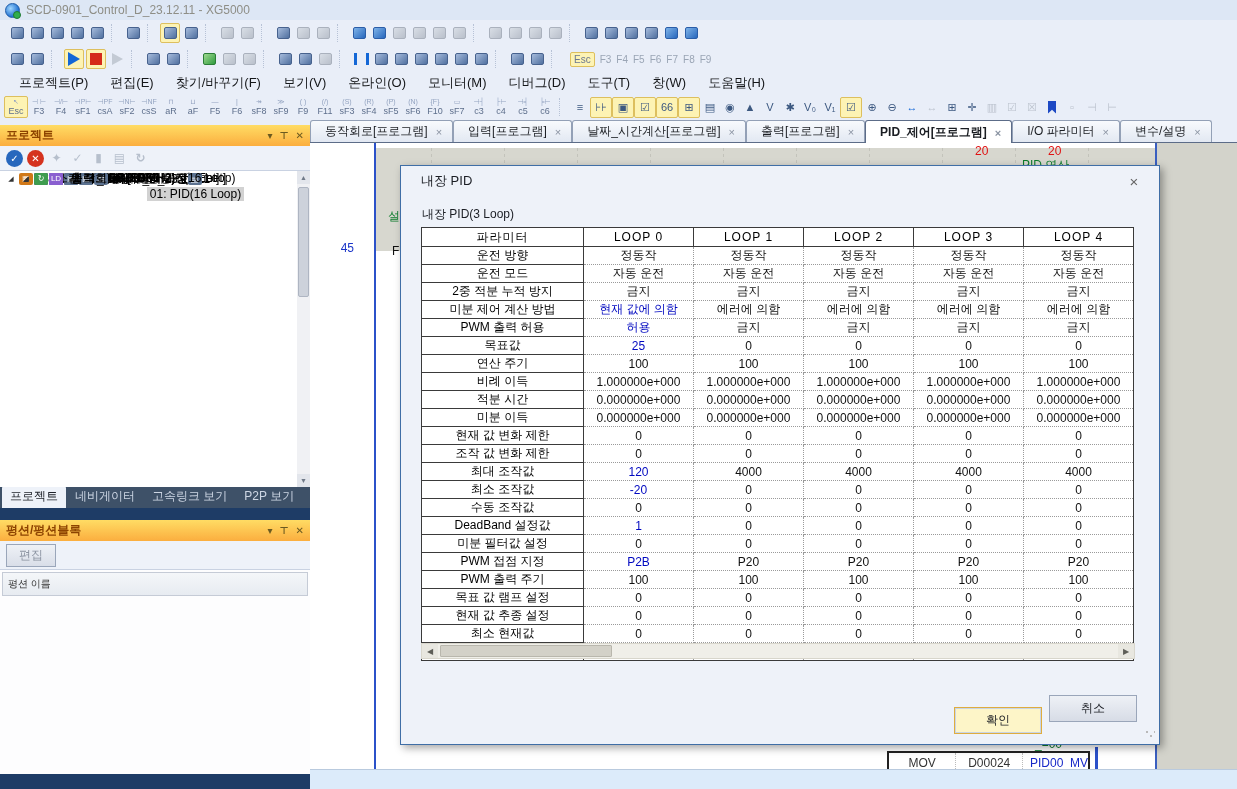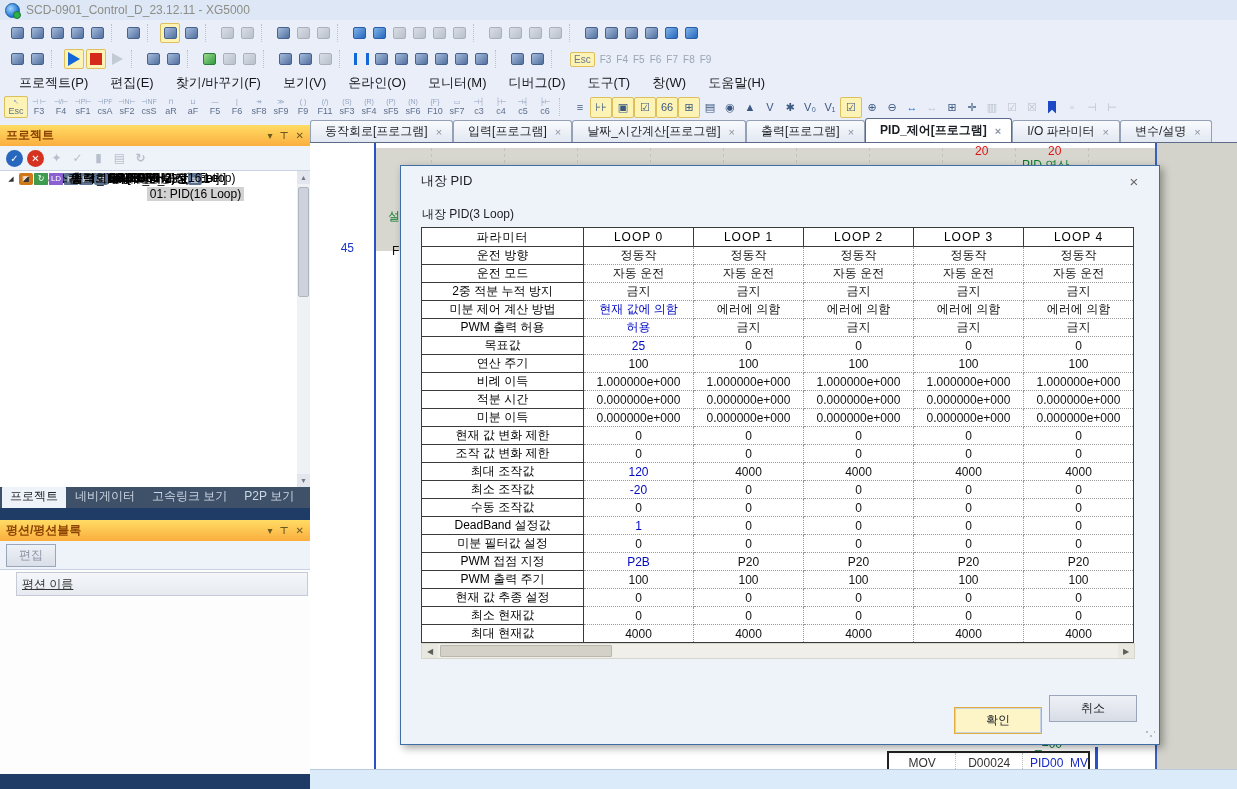--- a/index.html
+++ b/index.html
@@ -53,21 +53,21 @@
   .lcell.hl{background:#fdf3b4;border:1px solid #ddbf5e;border-radius:2px;}
   .vicon{width:20px;height:19px;display:inline-flex;align-items:center;justify-content:center;
          font-size:11px;color:#3c5880;border-radius:2px;flex:0 0 auto;}
   .vicon.hl{background:#fdf3b4;border:1px solid #ddbf5e;}
   .vicon.dis{color:#bcc3ce;}
   .vicon.blue{color:#1467d6;}
   .vicon .bm{width:8px;height:13px;background:#1d49c4;
          clip-path:polygon(0 0,100% 0,100% 100%,50% 72%,0 100%);}
   
   #tabstrip{position:absolute;left:303px;top:120px;right:0;height:23px;display:flex;
-            align-items:flex-end;padding-left:7px;box-sizing:border-box;
+            padding-left:7px;box-sizing:border-box;
             border-bottom:1px solid #5c6c88;}
   .dtab{height:21px;display:flex;align-items:center;gap:8px;padding:0 10px 0 14px;
         background:linear-gradient(#f8fafd,#e2e8f2);border:1px solid #93a0b6;border-bottom:none;
         border-radius:3px 3px 0 0;font-size:12px;color:#1a1d22;white-space:nowrap;flex:0 0 auto;}
   .dtab.active{background:#ffffff;font-weight:bold;height:23px;border-color:#5c6c88;}
   .dtab .x{color:#8a93a2;font-size:11px;}
   
   #leftcol{position:absolute;left:0;top:125px;width:310px;bottom:0;background:#1e3c66;}
   .phead{height:21px;background:linear-gradient(#ffdc64,#fbae3f);display:flex;align-items:center;
          padding:0 6px;font-size:12px;font-weight:bold;color:#8d4300;}
@@ -98,23 +98,23 @@
   .ptab.active{background:#eef2f9;color:#20242b;border-radius:2px 2px 0 0;}
   .fngap{height:12px;}
   .fncombo-row{height:28px;background:#eef2f9;display:flex;align-items:center;gap:6px;
         padding:0 6px;border-bottom:1px solid #c9d2e2;}
   .combo{flex:1;height:20px;background:#fff;border:1px solid #93a0b6;display:flex;align-items:center;
         justify-content:space-between;padding-left:5px;font-size:12px;color:#222;}
   .combo .cbtn{width:16px;height:18px;background:#e6eaf1;border-left:1px solid #b9c2d0;
         display:flex;align-items:center;justify-content:center;font-size:7px;color:#5e6f8c;}
   .editbtn{width:48px;height:21px;background:linear-gradient(#eef1f6,#d9dee8);border:1px solid #9aa6ba;
         font-size:12px;color:#8b93a1;display:flex;align-items:center;justify-content:center;}
-  .fnlisthead{height:22px;margin:2px 2px 0 16px;background:linear-gradient(#f4f6f9,#e7ebf1);
+  .fnlisthead{height:22px;margin:2px 2px 0 2px;background:linear-gradient(#f4f6f9,#e7ebf1);
         border:1px solid #c5cbd6;display:flex;align-items:center;padding-left:5px;
-        font-size:12px;color:#333;text-decoration:underline;}
+        font-size:10px;color:#333;}
   .fnlist{background:#fff;position:absolute;left:0;right:10px;bottom:0;top:664px;}
   #fnpanelbody{background:#fdfdfe;}
   
   #editor{position:absolute;left:310px;top:143px;width:845px;height:627px;background:#fff;overflow:hidden;}
   #grayband{position:absolute;left:66px;top:5px;width:779px;height:103px;background:#d7d7cf;}
   #grayband .gl{position:absolute;top:0;bottom:0;width:1px;
         background:repeating-linear-gradient(#c3c3bb 0 3px,transparent 3px 6px);}
   #rowmargin{position:absolute;left:0;top:0;width:64px;height:100%;background:#fff;}
   #rail{position:absolute;left:64px;top:0;width:2px;height:100%;background:#2b51c9;}
   .rednum{position:absolute;color:#e01111;font-size:12px;}
@@ -784,20 +784,28 @@
         </tr>
         <tr>
           <td class="param">PWM 출력 주기</td>
           <td class="val">100</td>
           <td class="val">100</td>
           <td class="val">100</td>
           <td class="val">100</td>
           <td class="val lastcol">100</td>
         </tr>
         <tr>
+          <td class="param">목표 값 램프 설정</td>
+          <td class="val">0</td>
+          <td class="val">0</td>
+          <td class="val">0</td>
+          <td class="val">0</td>
+          <td class="val lastcol">0</td>
+        </tr>
+        <tr>
           <td class="param">현재 값 추종 설정</td>
           <td class="val">0</td>
           <td class="val">0</td>
           <td class="val">0</td>
           <td class="val">0</td>
           <td class="val lastcol">0</td>
         </tr>
         <tr>
           <td class="param">최소 현재값</td>
           <td class="val">0</td>

